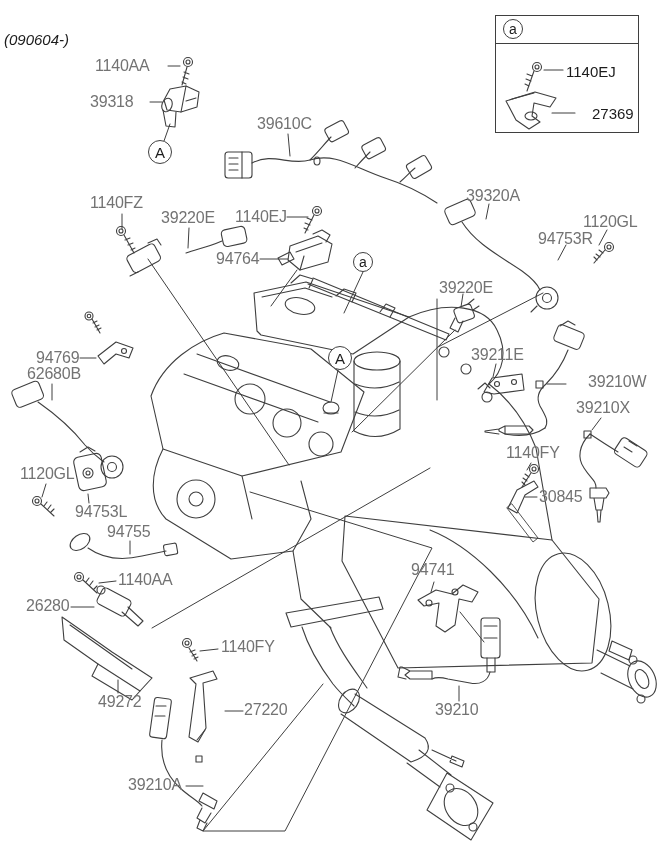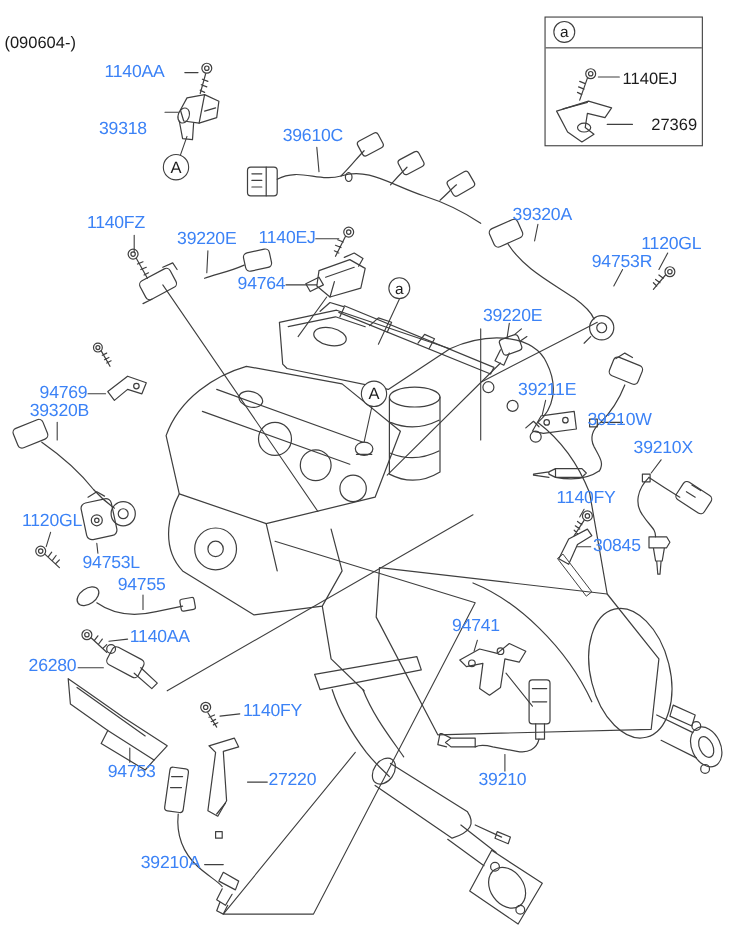--- a/index.html
+++ b/index.html
@@ -9,21 +9,21 @@
     background:#ffffff;
     font-family:"Liberation Sans", sans-serif;
     overflow:hidden;
   }
   #art{position:absolute;left:0;top:0;}
   .lbl{
     position:absolute;
     font-size:16px;
     line-height:1;
     letter-spacing:-0.2px;
-    color:#3b82f6;
+    color:#737373;
     white-space:nowrap;
   }
   .callout{
     position:absolute;
     border:1.5px solid #3f3f3f;
     border-radius:50%;
     display:flex;align-items:center;justify-content:center;
     color:#1c1c1c;
     background:#fff;
     box-sizing:border-box;
@@ -33,21 +33,21 @@
   #inset-box{
     position:absolute;
     left:495px;top:15px;width:144px;height:118px;
     border:1.4px solid #3f3f3f;
     box-sizing:border-box;
   }
   #inset-header{
     position:absolute;left:0;top:0;right:0;height:27px;
     border-bottom:1.4px solid #3f3f3f;
   }
-  #inset-date{position:absolute;left:4px;top:31px;font-size:15px;color:#1c1c1c;}
+  #inset-date{position:absolute;left:4px;top:31px;font-size:15px;color:#1c1c1c;font-style:italic;}
   .inset-lbl{position:absolute;font-size:15px;color:#1c1c1c;white-space:nowrap;}
 </style>
 </head>
 <body>
 
 <div id="canvas">
 
 <svg id="art" width="664" height="848" viewBox="0 0 664 848" fill="none" stroke="#3f3f3f" stroke-width="1.1" stroke-linecap="round" stroke-linejoin="round">
 
   <g>
@@ -359,45 +359,45 @@
     <path d="M544,70 L563,70"></path>
   </g>
   <g>
     <path d="M506,101 l29,-9 l21,6 l-6,9 l-16,-4 l-2,13 l8,6 l-11,7 l-13,-9 z"></path>
     <ellipse cx="531" cy="116" rx="6" ry="4"></ellipse>
     <path d="M512,99 l22,-6 M552,113 L575,113"></path>
   </g>
 </svg>
 
 <div class="lbl" style="left:95px;top:58px">1140AA</div>
-<div class="lbl" style="left:90px;top:110px">39318</div>
+<div class="lbl" style="left:90px;top:94px">39318</div>
 <div class="lbl" style="left:257px;top:116px">39610C</div>
-<div class="lbl" style="left:79px;top:195px">1140FZ</div>
+<div class="lbl" style="left:90px;top:195px">1140FZ</div>
 <div class="lbl" style="left:161px;top:210px">39220E</div>
 <div class="lbl" style="left:235px;top:209px">1140EJ</div>
 <div class="lbl" style="left:216px;top:251px">94764</div>
 <div class="lbl" style="left:466px;top:188px">39320A</div>
 <div class="lbl" style="left:583px;top:214px">1120GL</div>
 <div class="lbl" style="left:538px;top:231px">94753R</div>
 <div class="lbl" style="left:439px;top:280px">39220E</div>
 <div class="lbl" style="left:471px;top:347px">39211E</div>
-<div class="lbl" style="left:534px;top:374px">39210W</div>
+<div class="lbl" style="left:588px;top:374px">39210W</div>
 <div class="lbl" style="left:576px;top:400px">39210X</div>
 <div class="lbl" style="left:36px;top:350px">94769</div>
-<div class="lbl" style="left:27px;top:366px">39320B</div>
+<div class="lbl" style="left:27px;top:366px">62680B</div>
 <div class="lbl" style="left:20px;top:466px">1120GL</div>
 <div class="lbl" style="left:75px;top:504px">94753L</div>
 <div class="lbl" style="left:107px;top:524px">94755</div>
 <div class="lbl" style="left:118px;top:572px">1140AA</div>
 <div class="lbl" style="left:26px;top:598px">26280</div>
 <div class="lbl" style="left:411px;top:562px">94741</div>
 <div class="lbl" style="left:506px;top:445px">1140FY</div>
 <div class="lbl" style="left:539px;top:489px">30845</div>
 <div class="lbl" style="left:221px;top:639px">1140FY</div>
-<div class="lbl" style="left:98px;top:694px">94753</div>
+<div class="lbl" style="left:98px;top:694px">49272</div>
 <div class="lbl" style="left:244px;top:702px">27220</div>
 <div class="lbl" style="left:435px;top:702px">39210</div>
 <div class="lbl" style="left:128px;top:777px">39210A</div>
 
 <div class="callout big" style="left:148px;top:140px">A</div>
 <div class="callout small" style="left:353px;top:252px">a</div>
 <div class="callout big" style="left:328px;top:346px">A</div>
 
 <div id="inset-box">
   <div id="inset-header"></div>

